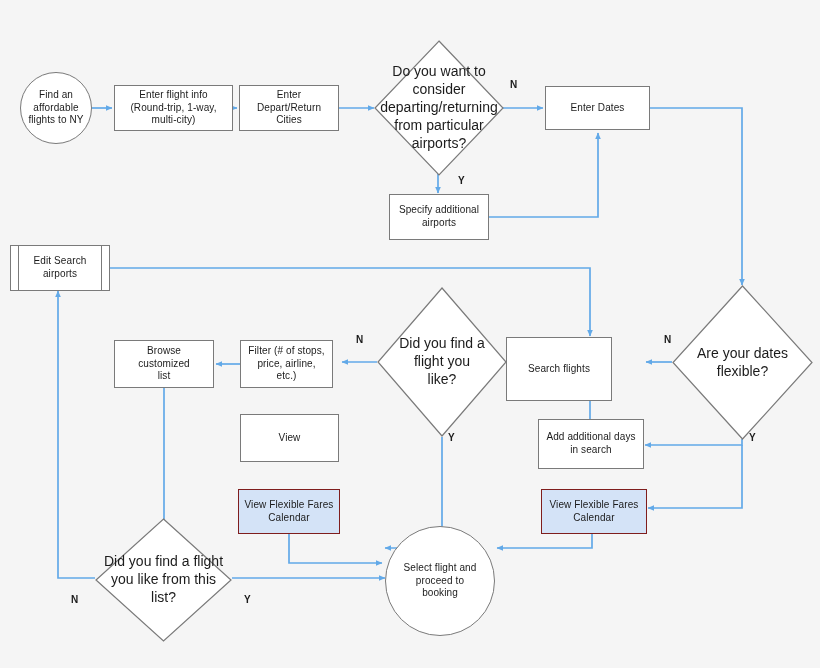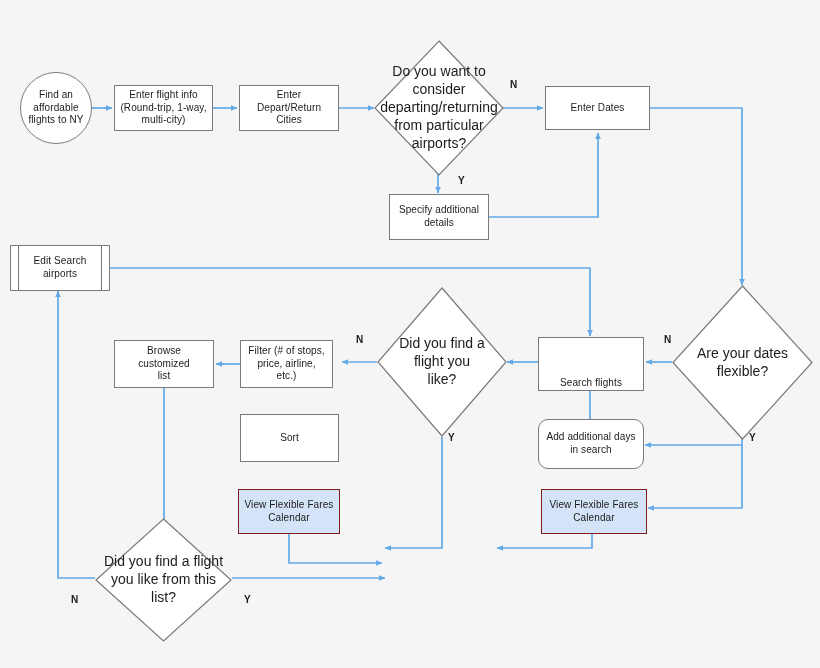--- a/index.html
+++ b/index.html
@@ -154,21 +154,21 @@
       <path d="M360,362 L360,362"></path>
     </g>
   </svg>
 
   <div class="node circle" style="left:20px; top:72px; width:72px; height:72px;">
     <span class="lbl">Find an
 affordable
 flights to NY</span>
   </div>
 
-  <div class="node rect" style="left:114px; top:85px; width:99px; height:46px;">
+  <div class="node rect" style="left:114px; top:85px; width:119px; height:46px;">
     <span class="lbl">Enter flight info
 (Round-trip, 1-way,
 multi-city)</span>
   </div>
 
   <div class="node rect" style="left:239px; top:85px; width:100px; height:46px;">
     <span class="lbl">Enter Depart/Return
 Cities</span>
   </div>
 
@@ -178,39 +178,39 @@
     </svg>
     <div class="dlabel">Do you want to
 consider
 departing/returning
 from particular
 airports?</div>
   </div>
 
   <div class="node rect" style="left:389px; top:194px; width:100px; height:46px;">
     <span class="lbl">Specify additional
-details</span>
+airports</span>
   </div>
 
   <div class="node rect" style="left:545px; top:86px; width:105px; height:44px;">
     <span class="lbl">Enter Dates</span>
   </div>
 
   <div class="diamond-wrap" style="left:672px; top:285px; width:141px; height:155px;">
     <svg viewBox="0 0 141 155" xmlns="http://www.w3.org/2000/svg">
       <polygon points="70.5,1 140,77.5 70.5,154 1,77.5" fill="#ffffff" stroke="#7a7a7a" stroke-width="1.2"></polygon>
     </svg>
     <div class="dlabel">Are your dates flexible?</div>
   </div>
 
-  <div class="node rect" style="left:538px; top:337px; width:106px; height:54px;align-items:flex-end;">
+  <div class="node rect" style="left:506px; top:337px; width:106px; height:64px;">
     <span class="lbl">Search flights</span>
   </div>
 
-  <div class="node rect" style="left:538px; top:419px; width:106px; height:50px;border-radius:10px;">
+  <div class="node rect" style="left:538px; top:419px; width:106px; height:50px;">
     <span class="lbl">Add additional days
 in search</span>
   </div>
 
   <div class="node rect-blue" style="left:541px; top:489px; width:106px; height:45px;">
     <span class="lbl">View Flexible Fares
 Calendar</span>
   </div>
 
   <div class="diamond-wrap" style="left:377px; top:287px; width:130px; height:150px;">
@@ -220,21 +220,21 @@
     <div class="dlabel">Did you find a flight you
 like?</div>
   </div>
 
   <div class="node rect" style="left:240px; top:340px; width:93px; height:48px;">
     <span class="lbl">Filter (# of stops,
 price, airline, etc.)</span>
   </div>
 
   <div class="node rect" style="left:240px; top:414px; width:99px; height:48px;">
-    <span class="lbl">Sort</span>
+    <span class="lbl">View</span>
   </div>
 
   <div class="node rect" style="left:114px; top:340px; width:100px; height:48px;">
     <span class="lbl">Browse customized
 list</span>
   </div>
 
   <div class="node predef" style="left:10px; top:245px; width:100px; height:46px; position:absolute;">
     <span class="bar l"></span>
     <span class="bar r"></span>
@@ -248,20 +248,25 @@
   </div>
 
   <div class="diamond-wrap" style="left:95px; top:518px; width:137px; height:124px;">
     <svg viewBox="0 0 137 124" xmlns="http://www.w3.org/2000/svg">
       <polygon points="68.5,1 136,62 68.5,123 1,62" fill="#ffffff" stroke="#7a7a7a" stroke-width="1.2"></polygon>
     </svg>
     <div class="dlabel">Did you find a flight
 you like from this list?</div>
   </div>
 
+  <div class="node circle" style="left:385px; top:526px; width:110px; height:110px;">
+    <span class="lbl">Select flight and
+proceed to
+booking</span>
+  </div>
 
   <span class="edge-label" style="left:510px; top:79px;">N</span>
   <span class="edge-label" style="left:458px; top:175px;">Y</span>
   <span class="edge-label" style="left:664px; top:334px;">N</span>
   <span class="edge-label" style="left:749px; top:432px;">Y</span>
   <span class="edge-label" style="left:356px; top:334px;">N</span>
   <span class="edge-label" style="left:448px; top:432px;">Y</span>
   <span class="edge-label" style="left:71px; top:594px;">N</span>
   <span class="edge-label" style="left:244px; top:594px;">Y</span>
 

